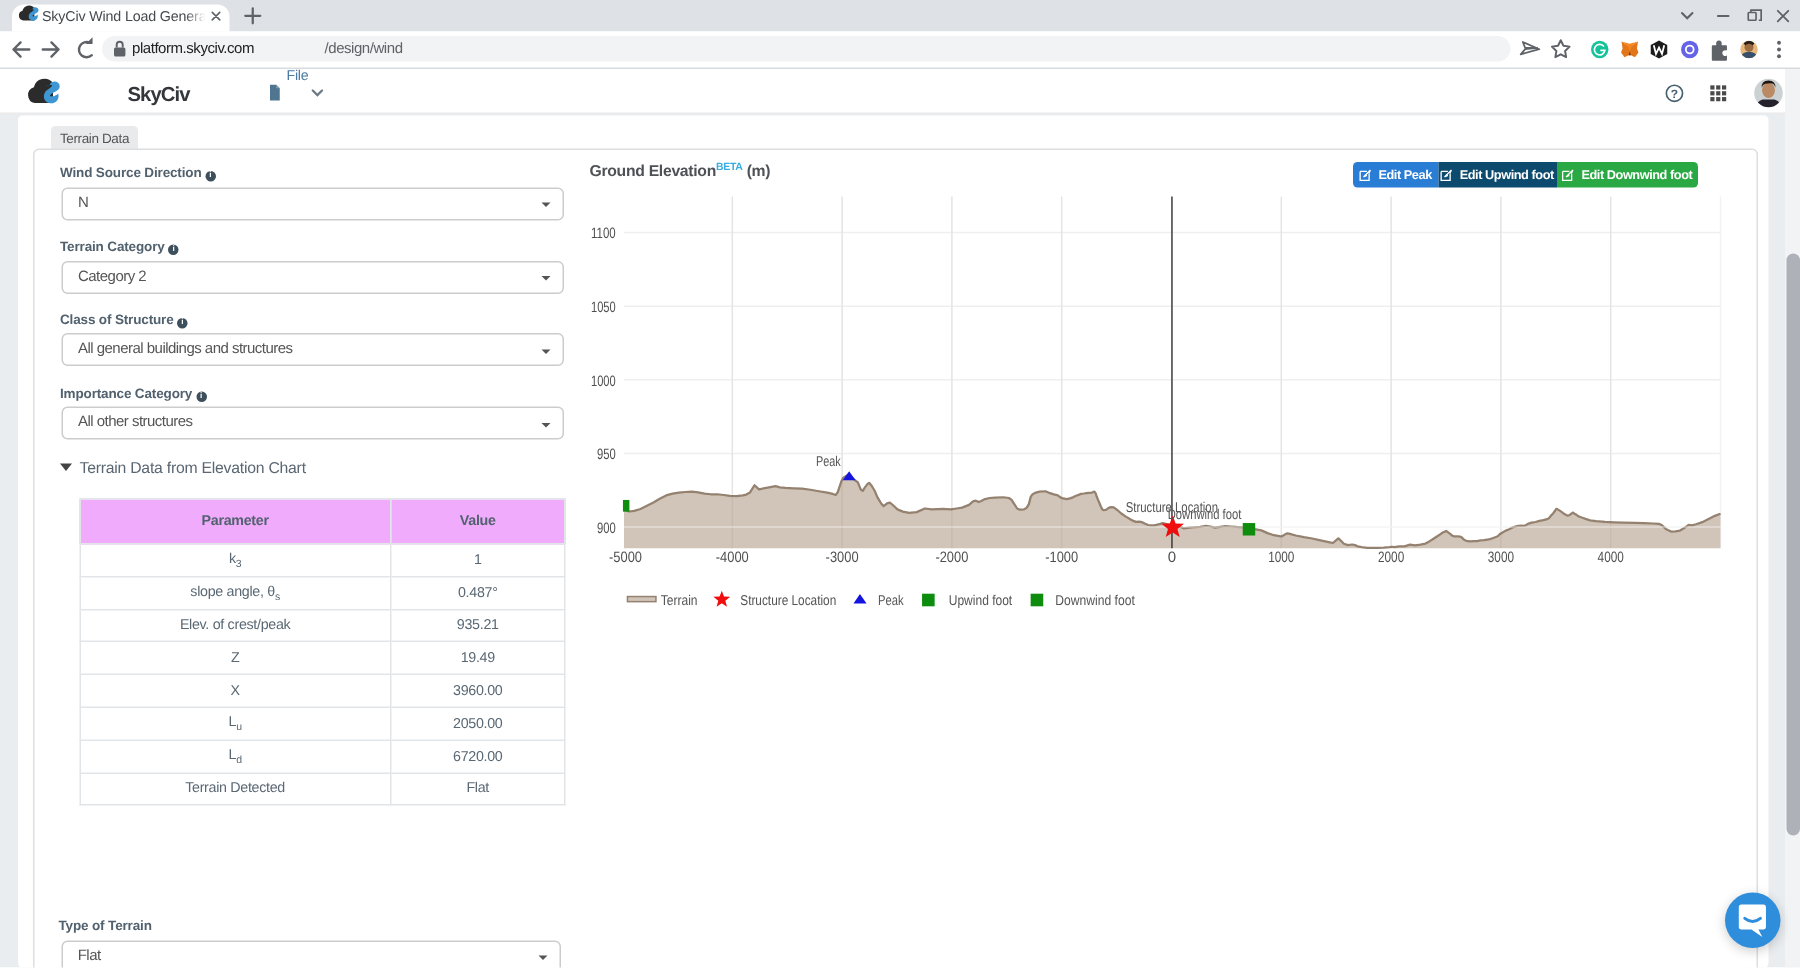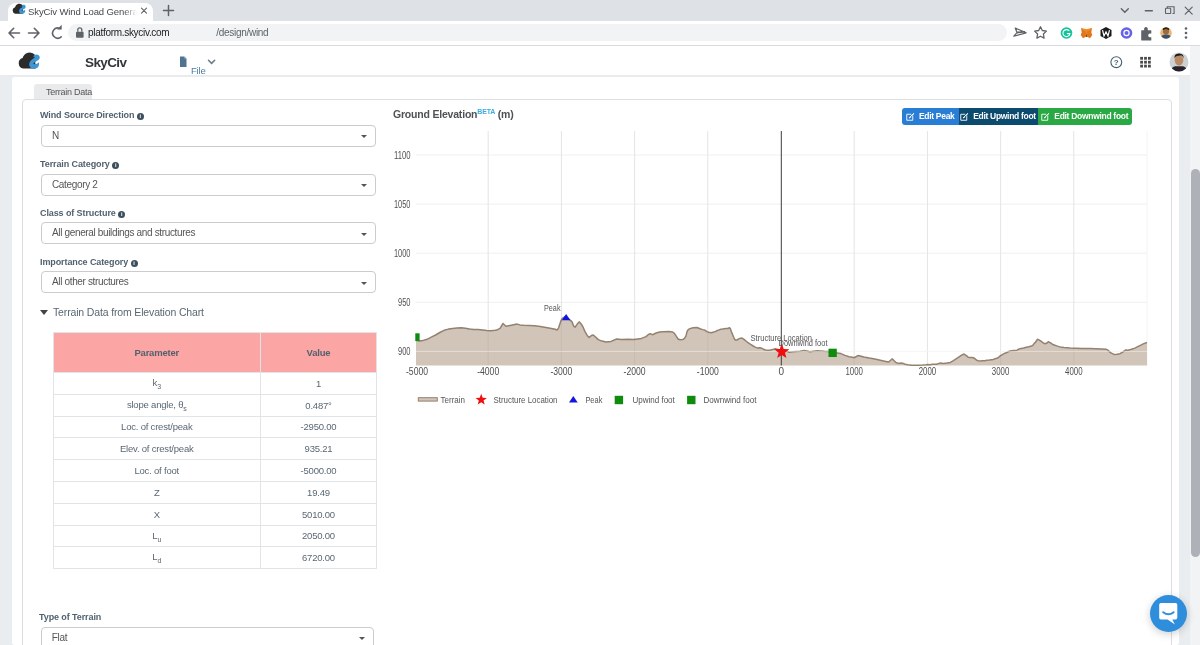--- a/index.html
+++ b/index.html
@@ -14,40 +14,40 @@
     -webkit-mask-image:linear-gradient(90deg,#000 88%,transparent 100%); }
   #toolbar { left:0; top:21px; width:1200px; height:24px; background:#fff; }
   #toolbar-border { left:0; top:45px; width:1200px; height:1px; background:#d8dbde; }
   #addrpill { left:68px; top:23.5px; width:939px; height:17.5px; border-radius:9px; background:#f1f3f4; }
   #urltext { left:88px; top:26.5px; font-size:10px; letter-spacing:-0.3px; color:#202124; }
   #urltext span { color:#5f6368;margin-left:47px; }
 
   
   #appheader { left:0; top:46px; width:1200px; height:30px; background:#fff; border-bottom:1px solid #eaeaea; }
   #skyciv-text { left:41px; top:54.5px; font-size:13.5px; font-weight:700; color:#33373b; letter-spacing:-0.6px;margin-left:44px; }
-  #filetext { left:191px; top:65px; font-size:9.5px; letter-spacing:-0.2px; color:#4b7ba3;text-align:right; }
+  #filetext { left:191px; top:45px; font-size:9.5px; letter-spacing:-0.2px; color:#4b7ba3;text-align:right; }
 
   
   #page { left:0; top:76px; width:1200px; height:569px; background:#eaedf0; }
   #card { left:11.5px; top:76.5px; width:1167px; height:568.5px; background:#fff; border-radius:3px; }
   #ttab { left:34px; top:84px; width:58px; height:28px; background:#e9eaec; border-radius:3px 3px 0 0;
-     font-size:9px; letter-spacing:-0.25px; color:#555; text-align:right; line-height:16px; }
+     font-size:9px; letter-spacing:-0.25px; color:#555; text-align:center; line-height:16px; }
   #panel { left:22px; top:99px; width:1150px; height:560px; background:#fff; border:1px solid #dcdee0; border-radius:4px; }
 
   
   .lbl { position:absolute; font-size:9px; font-weight:700; color:#52616e; letter-spacing:-0.1px; }
   .info { display:inline-block; width:7px; height:7px; background:#3d4f5c; border-radius:50%; color:#fff;
      font-size:5.5px; font-weight:700; text-align:center; line-height:7px; vertical-align:0.5px; }
   .sel { position:absolute; left:41px; width:334.5px; height:22px; border:1px solid #ccc; border-radius:4px; background:#fff;
      font-size:10px; letter-spacing:-0.35px; color:#555; line-height:20px; padding-left:10px; }
   .caret { position:absolute; right:8px; top:9.5px; width:0; height:0; border-left:3px solid transparent; border-right:3px solid transparent; border-top:3.8px solid #555; }
 
   
   #ptable { left:52.5px; top:332px; width:324.5px; border-collapse:collapse; }
-  #ptable th { height:40px; background:#fca5a5; font-size:9.5px; font-weight:700; color:#52616e; letter-spacing:-0.2px; border:1px solid #e2e5e7; }
+  #ptable th { height:30px; background:#f0abfc; font-size:9.5px; font-weight:700; color:#52616e; letter-spacing:-0.2px; border:1px solid #e2e5e7; }
   #ptable td { height:21.8px; font-size:9.5px; color:#5a6874; letter-spacing:-0.2px; text-align:center; border:1px solid #e2e5e7; padding:0; }
   #ptable sub { font-size:7px; }
 
   
   #ctitle { left:393px; top:108px; font-size:10.5px; font-weight:700; color:#4e5256; letter-spacing:-0.2px; }
   #ctitle .beta { font-size:7px; color:#3bace0; vertical-align:4px; }
   .btn { position:absolute; top:107.5px; height:17px; color:#fff; font-size:8.5px; font-weight:700; letter-spacing:-0.3px;
          display:flex; align-items:center; justify-content:center; gap:4px; }
 
   
@@ -217,46 +217,42 @@
       </tr>
   <tr>
         <td>k<sub>3</sub></td>
         <td>1</td>
       </tr>
   <tr>
         <td>slope angle, θ<sub>s</sub></td>
         <td>0.487°</td>
       </tr>
   <tr>
-        <td>Loc. of crest/peak</td>
-        <td>-2950.00</td>
-      </tr>
-  <tr>
         <td>Elev. of crest/peak</td>
         <td>935.21</td>
       </tr>
   <tr>
-        <td>Loc. of foot</td>
-        <td>-5000.00</td>
-      </tr>
-  <tr>
         <td>Z</td>
         <td>19.49</td>
       </tr>
   <tr>
         <td>X</td>
-        <td>5010.00</td>
+        <td>3960.00</td>
       </tr>
   <tr>
         <td>L<sub>u</sub></td>
         <td>2050.00</td>
       </tr>
   <tr>
         <td>L<sub>d</sub></td>
         <td>6720.00</td>
+      </tr>
+  <tr>
+        <td>Terrain Detected</td>
+        <td>Flat</td>
       </tr>
 </tbody>
   </table>
 
 <div class="lbl" style="left:39px; top:612px;">Type of Terrain</div>
 <div class="sel" style="left:40.8px; top:626.5px; width:333px;">Flat<span class="caret"></span></div>
 
 <div id="ctitle" class="abs">Ground Elevation<span class="beta">BETA</span> (m)</div>
 <div class="btn" style="left:902px; width:56.5px; background:#2a7dd4; border-radius:3px 0 0 3px;">
   <svg width="9" height="9" viewBox="0 0 12 12">

